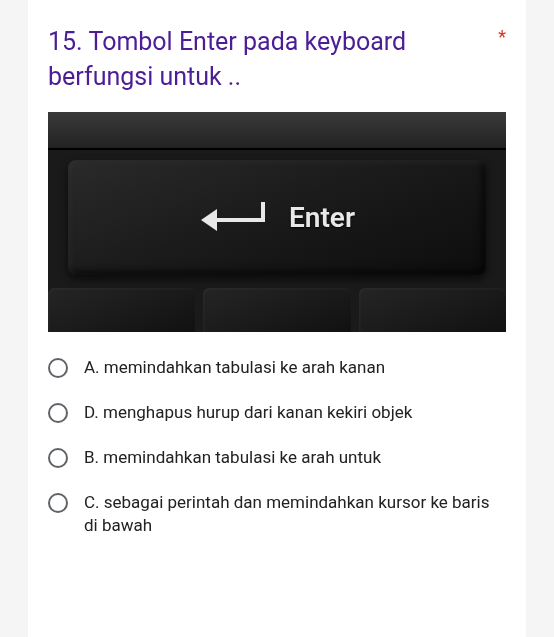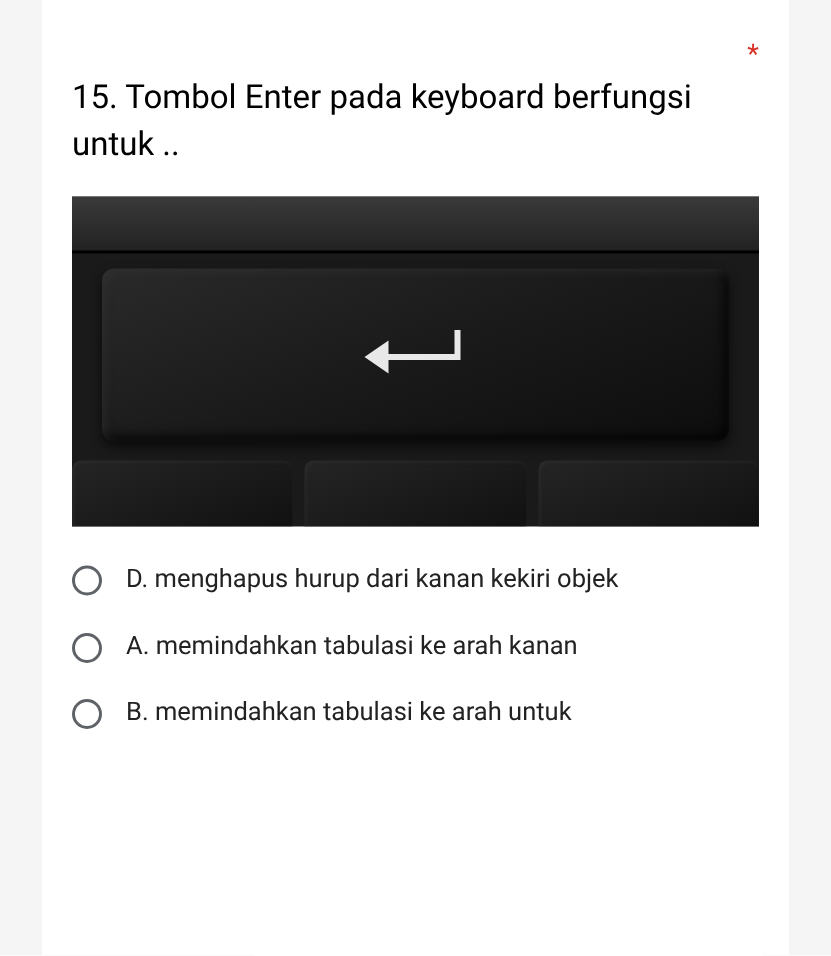--- a/index.html
+++ b/index.html
@@ -20,25 +20,24 @@
       padding: 24px 20px;
       min-height: 100%;
       border-radius: 0;
     }
     .question-header {
       display: flex;
       align-items: flex-start;
       margin-bottom: 18px;
     }
     .question-text {
-      font-size: 22px;
-      color: #000000;
+      font-size: 25px;
+      color: #4c1d95;
       line-height: 1.4;
       flex: 1;
-      margin-top: 27px;
     }
     .required-mark {
       color: #d93025;
       font-size: 18px;
       margin-left: 8px;
       margin-top: 2px;
     }
     .image-frame {
       width: 100%;
       height: 220px;
@@ -134,36 +133,41 @@
     </div>
     <div class="required-mark">*</div>
   </div>
 
   <div class="image-frame">
     <div class="key-top-edge"></div>
     <div class="enter-key">
       <svg class="enter-arrow" viewBox="0 0 72 40">
         <path d="M 62 4 L 62 20 L 18 20 L 18 11 L 2 22 L 18 33 L 18 24 L 66 24 L 66 4 Z" fill="#e8e8e8"></path>
       </svg>
+      <span class="enter-label">Enter</span>
     </div>
     <div class="key-bottom-row">
       <div class="bottom-key"></div>
       <div class="bottom-key"></div>
       <div class="bottom-key"></div>
     </div>
   </div>
 
   <div class="options">
     <div class="option-row">
       <div class="radio"></div>
+      <div class="option-text">A. memindahkan tabulasi ke arah kanan</div>
+    </div>
+    <div class="option-row">
+      <div class="radio"></div>
       <div class="option-text">D. menghapus hurup dari kanan kekiri objek</div>
     </div>
     <div class="option-row">
       <div class="radio"></div>
-      <div class="option-text">A. memindahkan tabulasi ke arah kanan</div>
+      <div class="option-text">B. memindahkan tabulasi ke arah untuk</div>
     </div>
     <div class="option-row">
       <div class="radio"></div>
-      <div class="option-text">B. memindahkan tabulasi ke arah untuk</div>
+      <div class="option-text">C. sebagai perintah dan memindahkan kursor ke baris di bawah</div>
     </div>
   </div>
 
 </div>
 
 </body></html>

